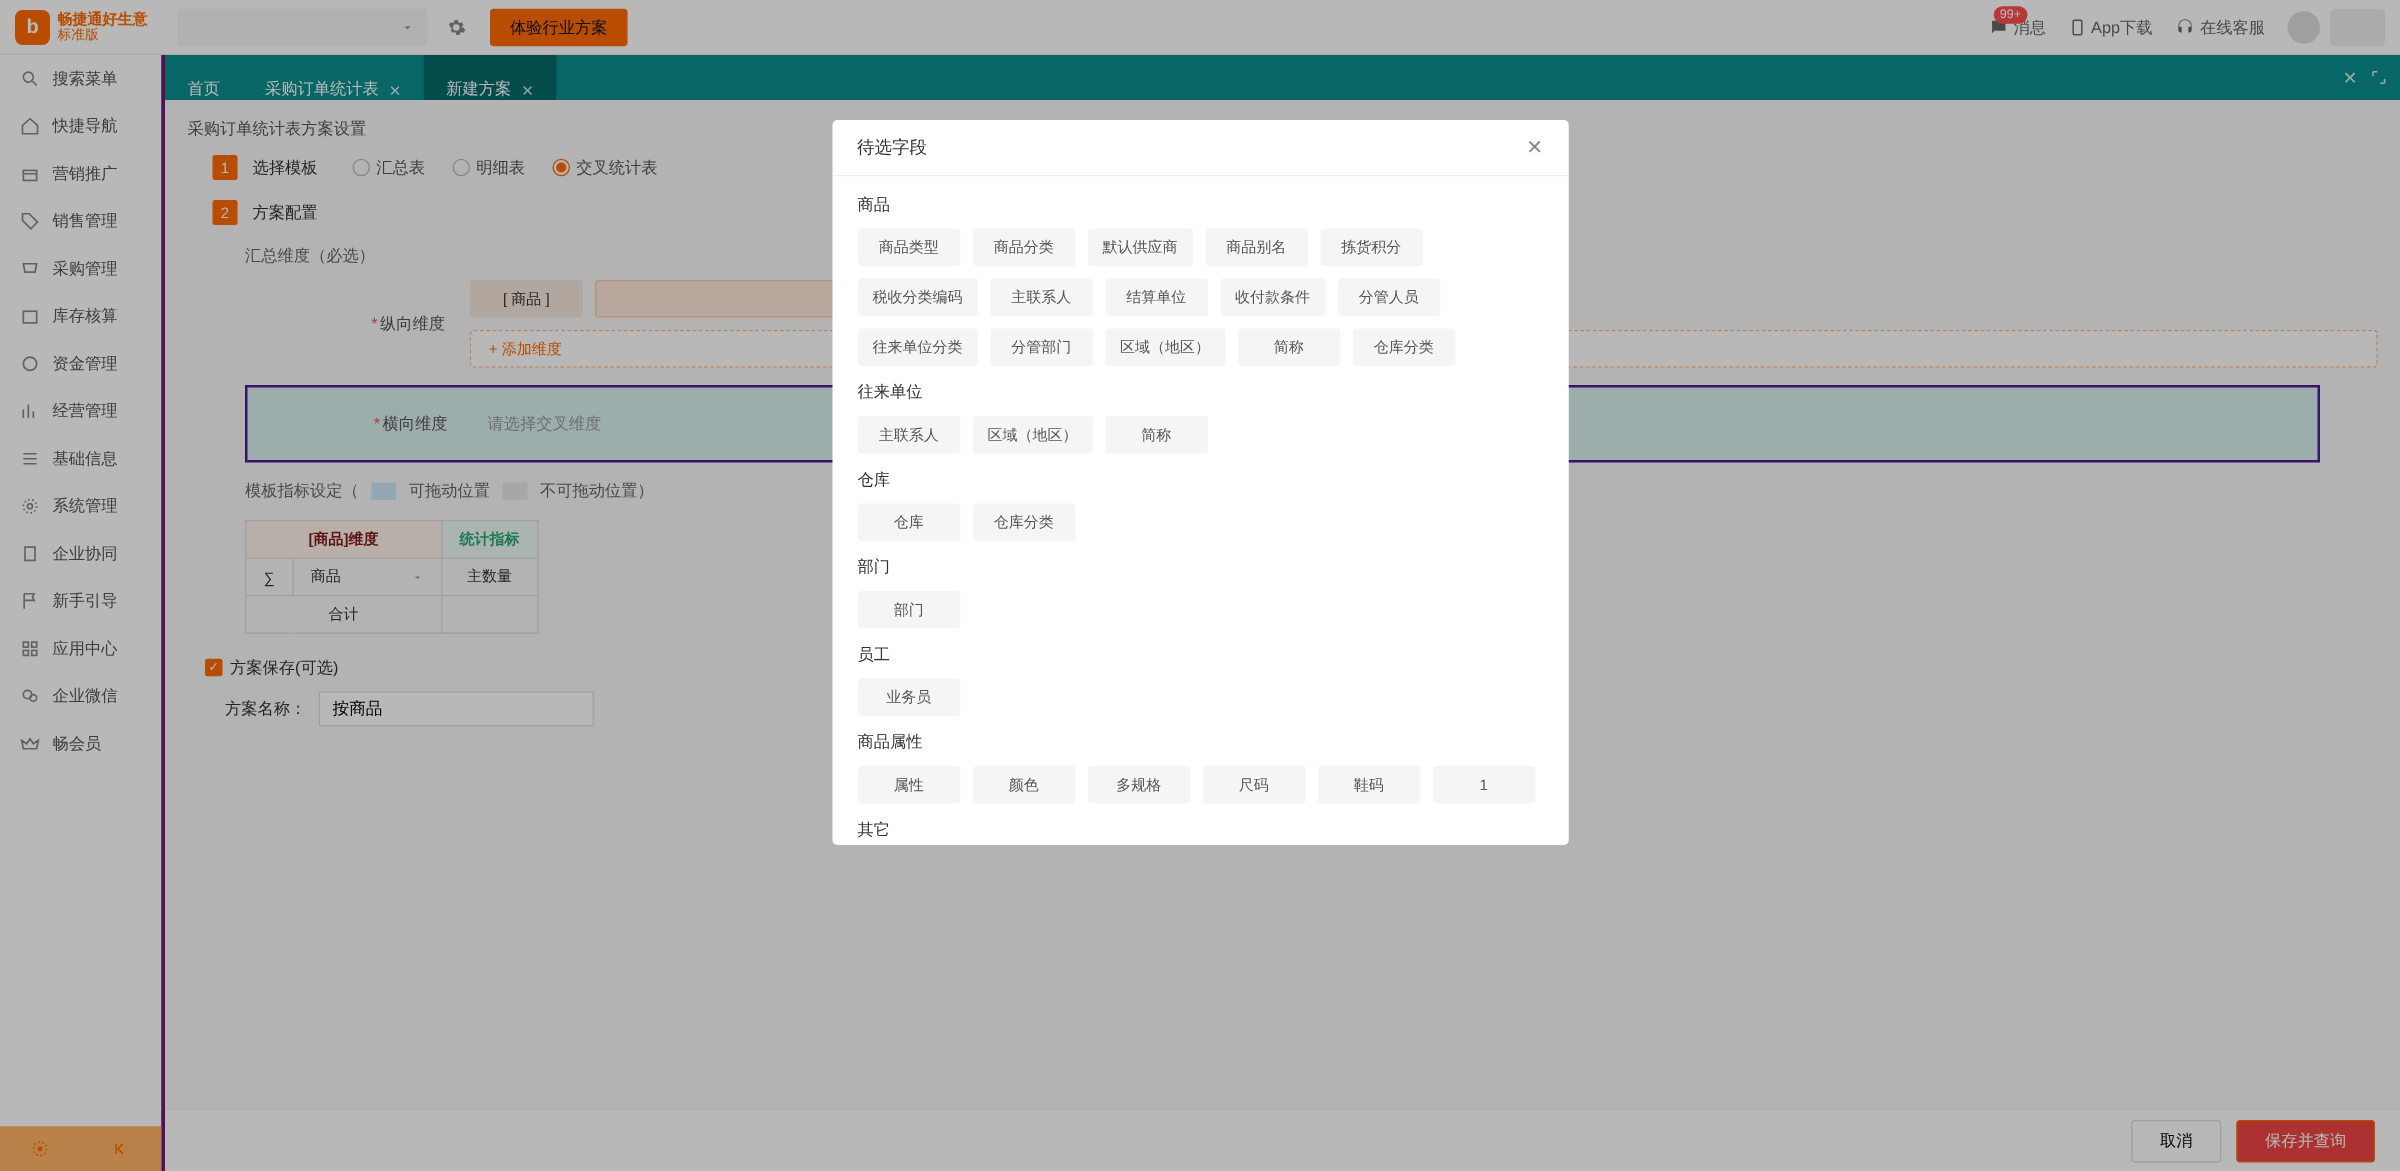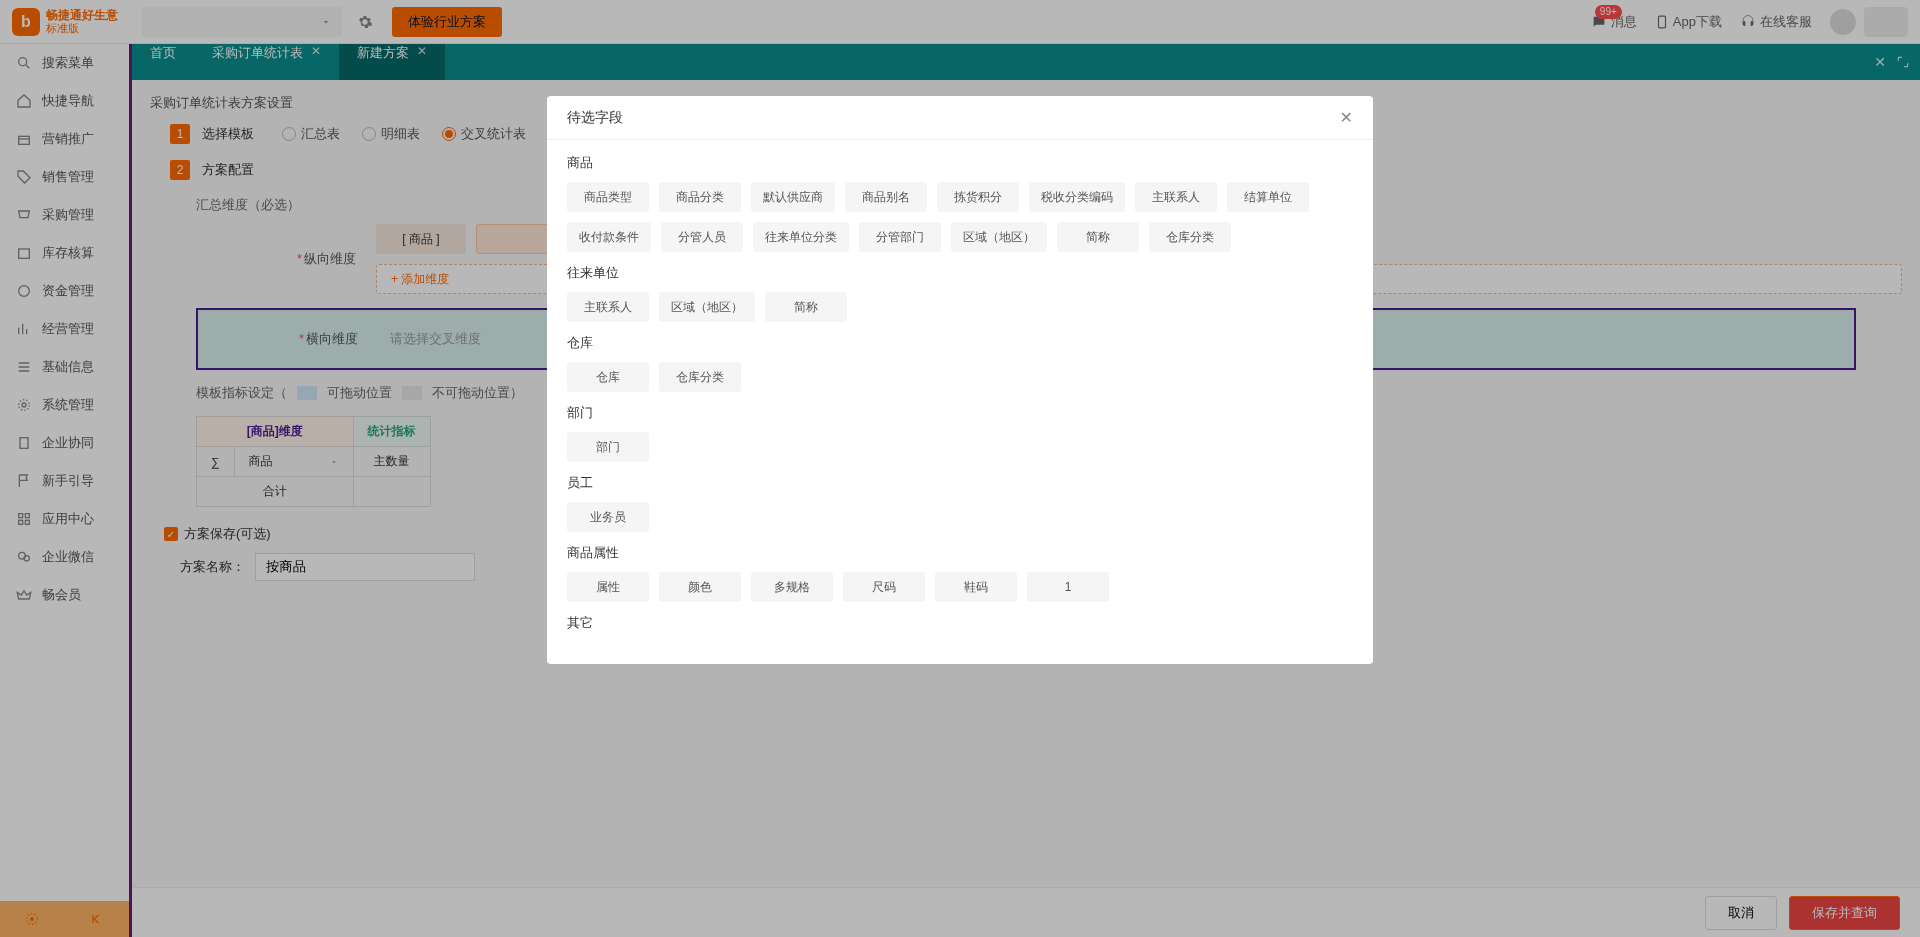--- a/index.html
+++ b/index.html
@@ -27,21 +27,21 @@
 .sidebar { width: 132px; background: #fff; border-right: 3px solid #701a75; display: flex; flex-direction: column; }
 .side-item { display: flex; align-items: center; gap: 10px; padding: 10px 16px; color: #555; cursor: pointer; font-size: 13px; }
 .side-icon { width: 16px; height: 16px; display: inline-flex; align-items: center; justify-content: center; color: #888; }
 .sidebar-footer { margin-top: auto; height: 36px; background: #ffb366; display: flex; align-items: center; justify-content: space-around; }
 .sidebar-footer span { color: #ff6a00; cursor: pointer; }
 
 .content { flex: 1; display: flex; flex-direction: column; min-width: 0; }
 
 
 .tabs-bar { height: 36px; background: #0b8e8e; display: flex; align-items: stretch; color: #fff; }
-.tab { display: flex; align-items: flex-start; padding: 0 18px; font-size: 13px; cursor: pointer; position: relative; }
+.tab { display: flex; align-items: flex-end; padding: 0 18px; font-size: 13px; cursor: pointer; position: relative; }
 .tab.active { background: #066868; }
 .tab .close { margin-left: 8px; font-size: 12px; opacity: .8; }
 .tabs-right { margin-left: auto; display: flex; align-items: center; gap: 10px; padding-right: 10px; }
 .tabs-right span { cursor: pointer; opacity: .85; font-size: 14px; }
 
 
 .page-body { flex: 1; padding: 14px 18px; overflow: auto; background: #f8f8f8; }
 .breadcrumb { font-size: 13px; color: #555; margin-bottom: 12px; }
 .step-row { display: flex; align-items: center; gap: 12px; margin-bottom: 16px; margin-left: 20px; }
 .step-badge { width: 20px; height: 20px; background: #ff6a00; color: #fff; display: inline-flex; align-items: center; justify-content: center; border-radius: 2px; font-size: 12px; }
@@ -67,40 +67,40 @@
 .placeholder { color: #999; padding-left: 12px; }
 
 .indicator-row { margin: 14px 46px; color: #666; font-size: 13px; display: flex; align-items: center; gap: 10px; }
 .legend-box { width: 20px; height: 14px; display: inline-block; vertical-align: middle; }
 .legend-blue { background: #cfe9f7; }
 .legend-gray { background: #e8e8e8; }
 
 .mini-table { margin: 10px 46px; }
 .mini-table table { border-collapse: collapse; }
 .mini-table th, .mini-table td { border: 1px solid #ddd; padding: 6px 14px; font-size: 12px; text-align: center; }
-.mini-table .orange-th { color: #4c1d95; background: #fff3eb; }
+.mini-table .orange-th { color: #7f1d1d; background: #fff3eb; }
 .mini-table .green-th { color: #2aa876; background: #eefaf4; }
 .mini-table .sigma { width: 26px; }
 .mini-table .sel { width: 90px; display: flex; align-items: center; justify-content: space-between; }
 
 .tips { margin: 16px 46px; color: #aaa; font-size: 12px; line-height: 1.8; }
 
 .save-check { margin: 18px 0 10px 14px; display: flex; align-items: center; gap: 6px; }
 .save-check .cb { width: 14px; height: 14px; background: #ff6a00; border-radius: 2px; display: inline-flex; align-items: center; justify-content: center; color: #fff; font-size: 10px; }
 .name-row { display: flex; align-items: center; gap: 10px; margin-left: 30px; }
 .name-row input { height: 28px; border: 1px solid #ddd; padding: 0 10px; width: 220px; }
 
 
 .footer-bar { height: 50px; background: #fff; border-top: 1px solid #eee; display: flex; align-items: center; justify-content: flex-end; padding: 0 20px; gap: 12px; }
 .btn { height: 34px; padding: 0 22px; border-radius: 3px; cursor: pointer; font-size: 13px; border: 1px solid #ddd; background: #fff; }
 .btn.primary { background: #ef4444; color: #fff; border-color: #ff6a00; }
 
 
 .overlay { position: fixed; inset: 0; background: rgba(0,0,0,.28); display: flex; align-items: flex-start; justify-content: center; }
-.modal { margin-top: 96px; width: 826px; background: #fff; border-radius: 4px; display: flex; flex-direction: column; max-height: 580px; }
+.modal { margin-top: 96px; width: 589px; background: #fff; border-radius: 4px; display: flex; flex-direction: column; max-height: 580px; }
 .modal-header { display: flex; align-items: center; justify-content: space-between; padding: 12px 20px; border-bottom: 1px solid #eee; }
 .modal-header .title { font-size: 14px; color: #333; }
 .modal-header .close { cursor: pointer; color: #888; font-size: 16px; }
 .modal-body { padding: 14px 20px 20px 20px; overflow: auto; }
 .field-group { margin-bottom: 12px; }
 .field-group .gtitle { font-size: 13px; color: #333; margin-bottom: 10px; }
 .chips { display: flex; flex-wrap: wrap; gap: 10px; }
 .fchip { min-width: 82px; height: 30px; padding: 0 12px; background: #f5f5f5; border-radius: 3px; display: inline-flex; align-items: center; justify-content: center; font-size: 12px; color: #555; cursor: pointer; }
 
 svg { display: block; }

